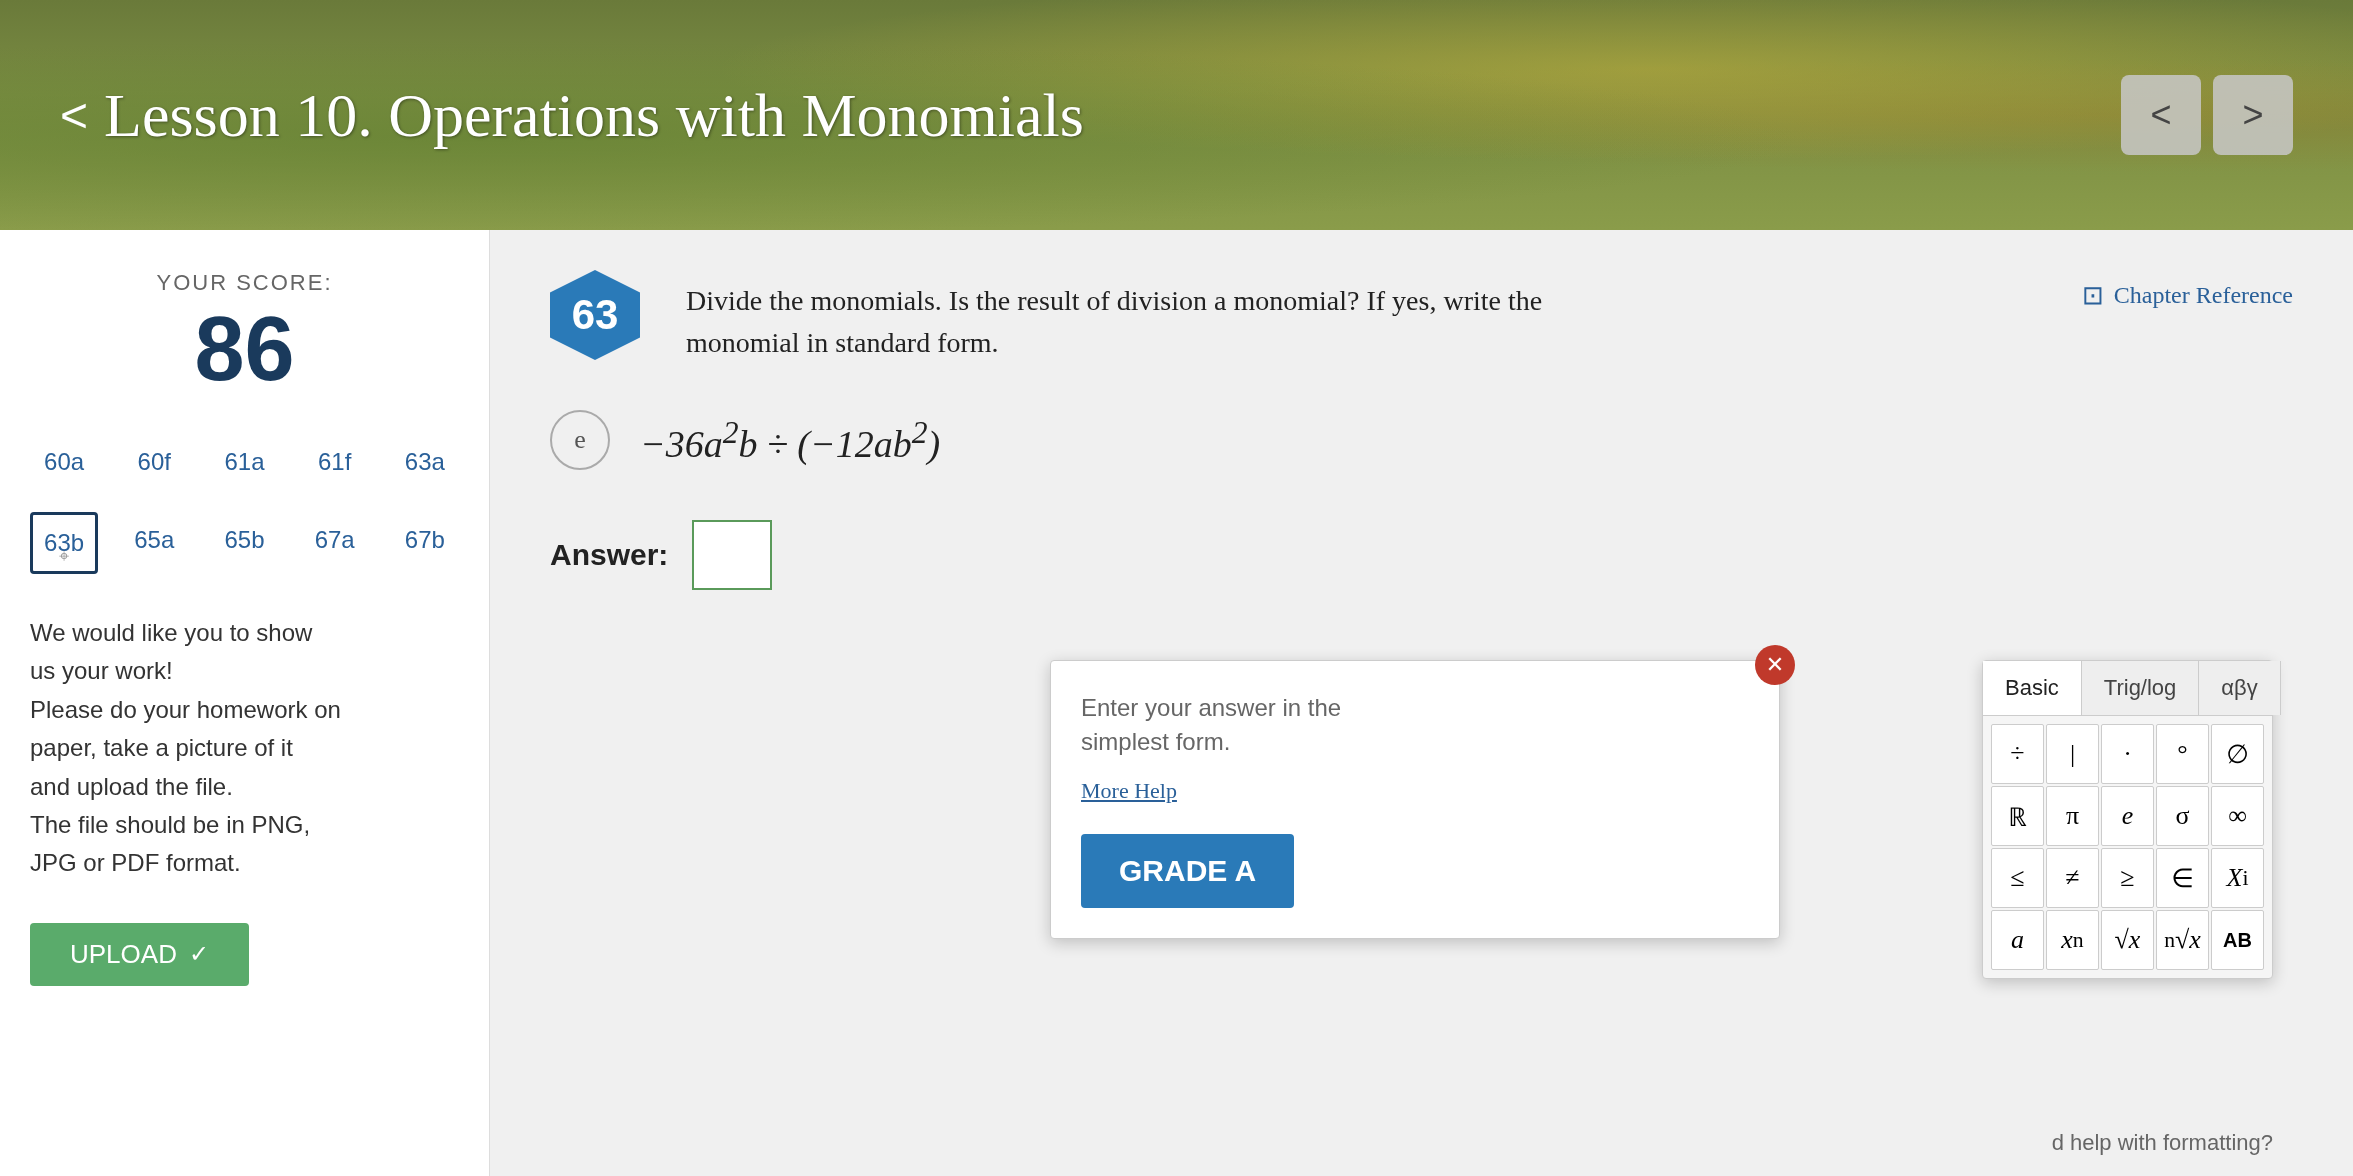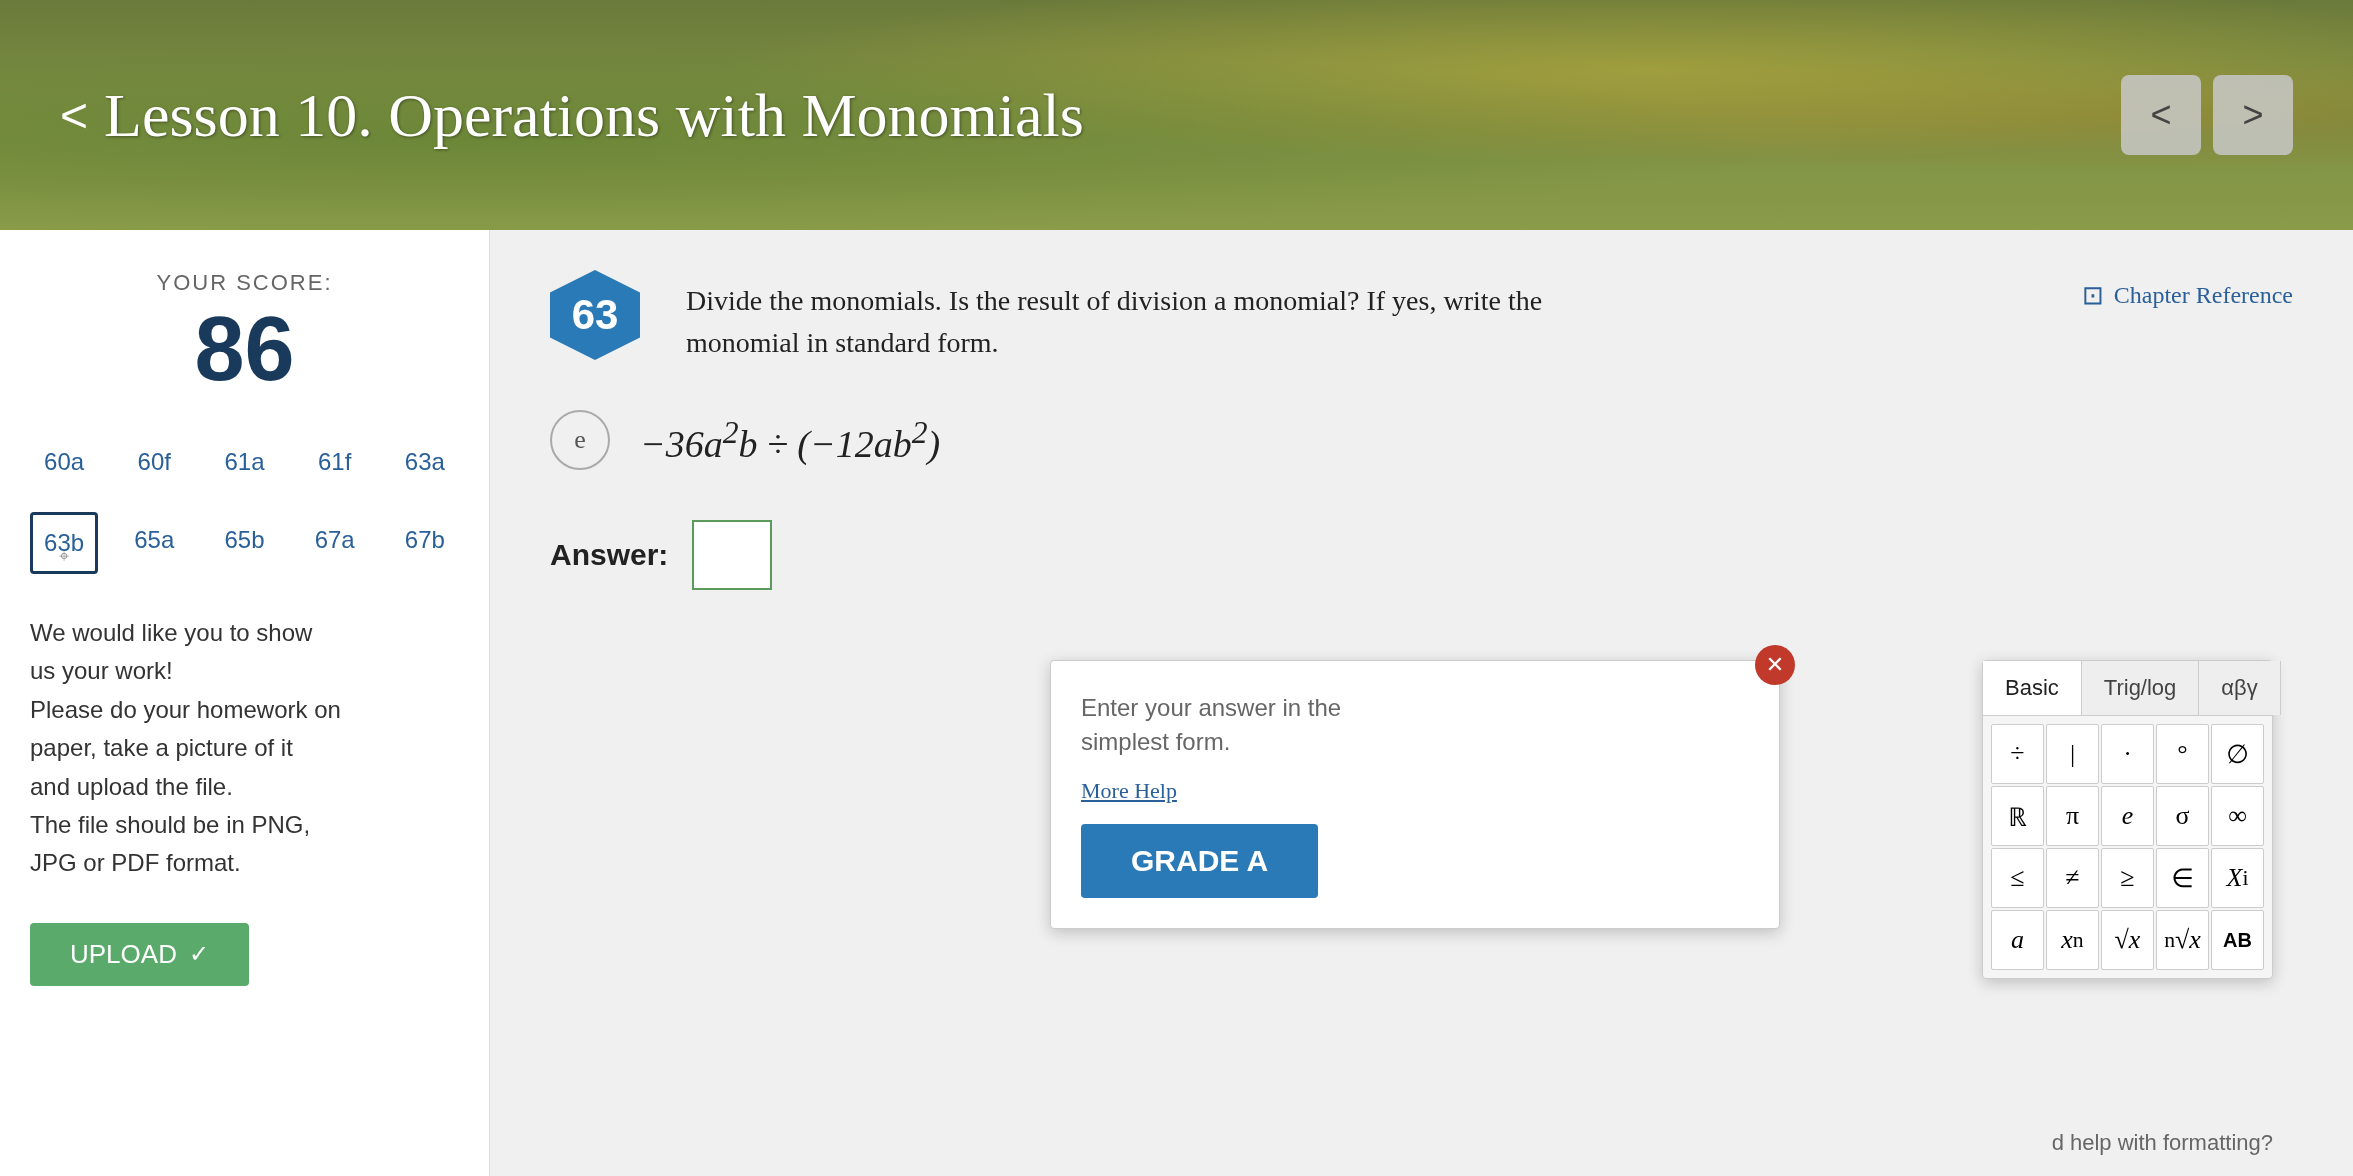--- a/index.html
+++ b/index.html
@@ -293,27 +293,27 @@
       color: #2a6099;
       cursor: pointer;
       text-decoration: underline;
       font-family: Liberation Serif, serif;
       margin-bottom: 20px;
     }
     .grade-btn {
       background: #2a7ab8;
       color: white;
       border: none;
-      padding: 20px 50px;
+      padding: 20px 38px;
       font-size: 30px;
       font-family: Arial, sans-serif;
       font-weight: bold;
       cursor: pointer;
       border-radius: 4px;
-      margin-top: 0;
+      margin-top: 10px;
     }
 
     
     .math-keyboard {
       position: absolute;
       top: 430px;
       right: 80px;
       width: 291px;
       background: #f5f5f5;
       border: 1px solid #ccc;

